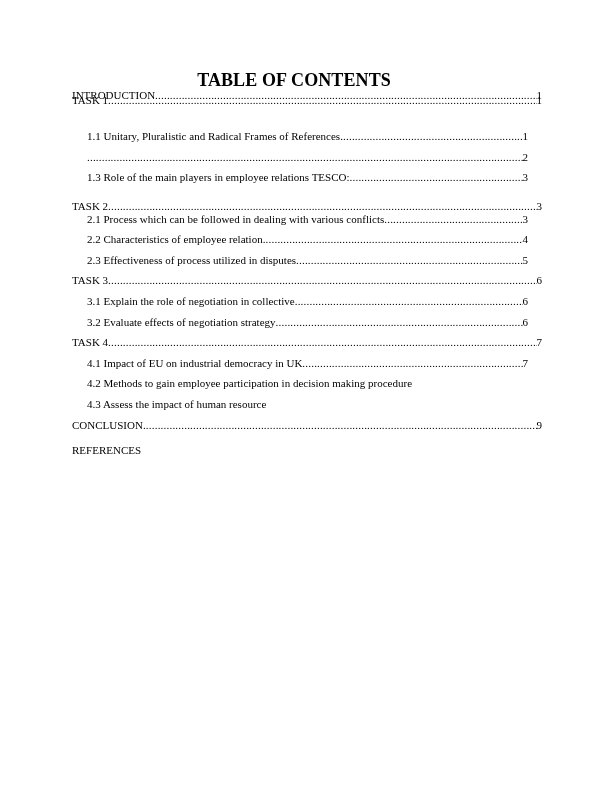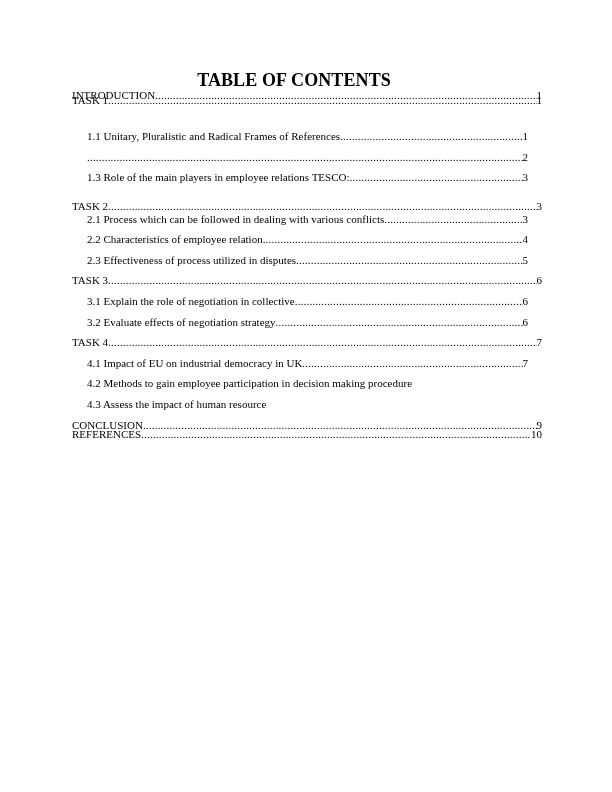--- a/index.html
+++ b/index.html
@@ -101,19 +101,19 @@
       <div class="toc-entry level-2" style="top: 309px; flex-direction: column;">
         <span class="toc-text">4.3 Assess the impact of human resource</span>
         <span class="toc-leader"></span>
         <span class="toc-page">8</span>
       </div>
       <div class="toc-entry level-1" style="top: 329.6px;">
         <span class="toc-text">CONCLUSION</span>
         <span class="toc-leader"></span>
         <span class="toc-page">9</span>
       </div>
-      <div class="toc-entry level-1" style="top: 339px;">
+      <div class="toc-entry level-1" style="top: 355px; flex-direction: column;">
         <span class="toc-text">REFERENCES</span>
         <span class="toc-leader"></span>
         <span class="toc-page">10</span>
       </div>
     </div>
 </div>
 
 </body></html>

